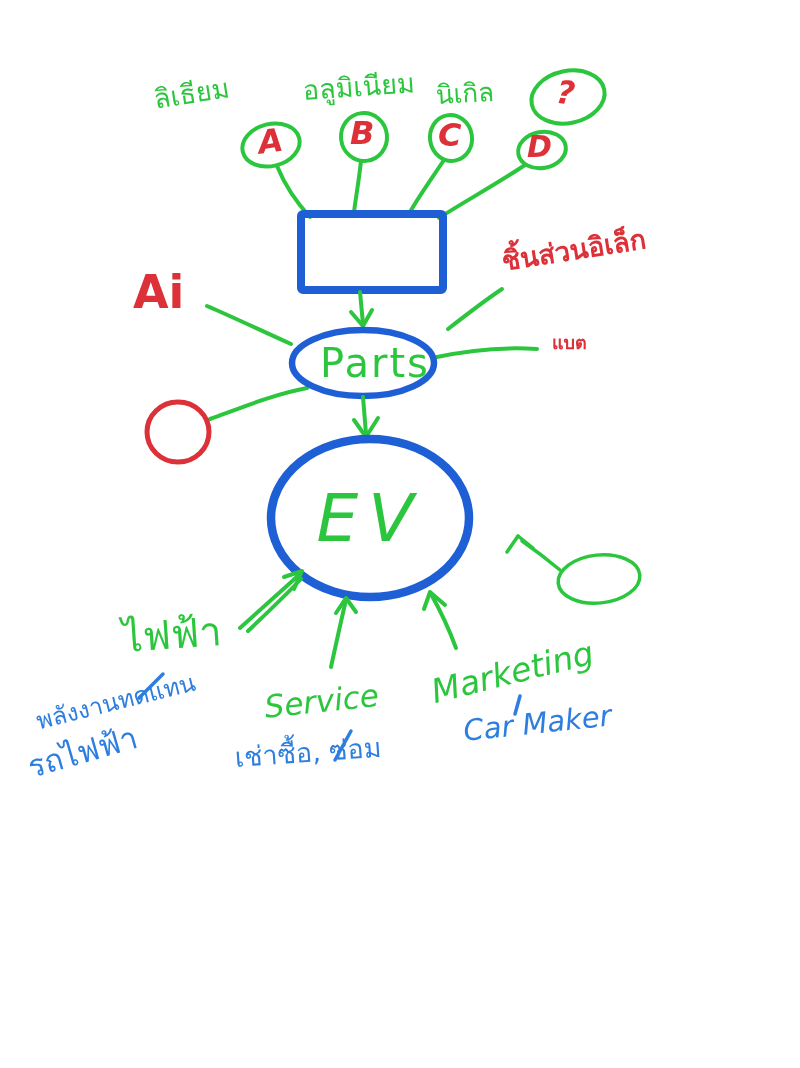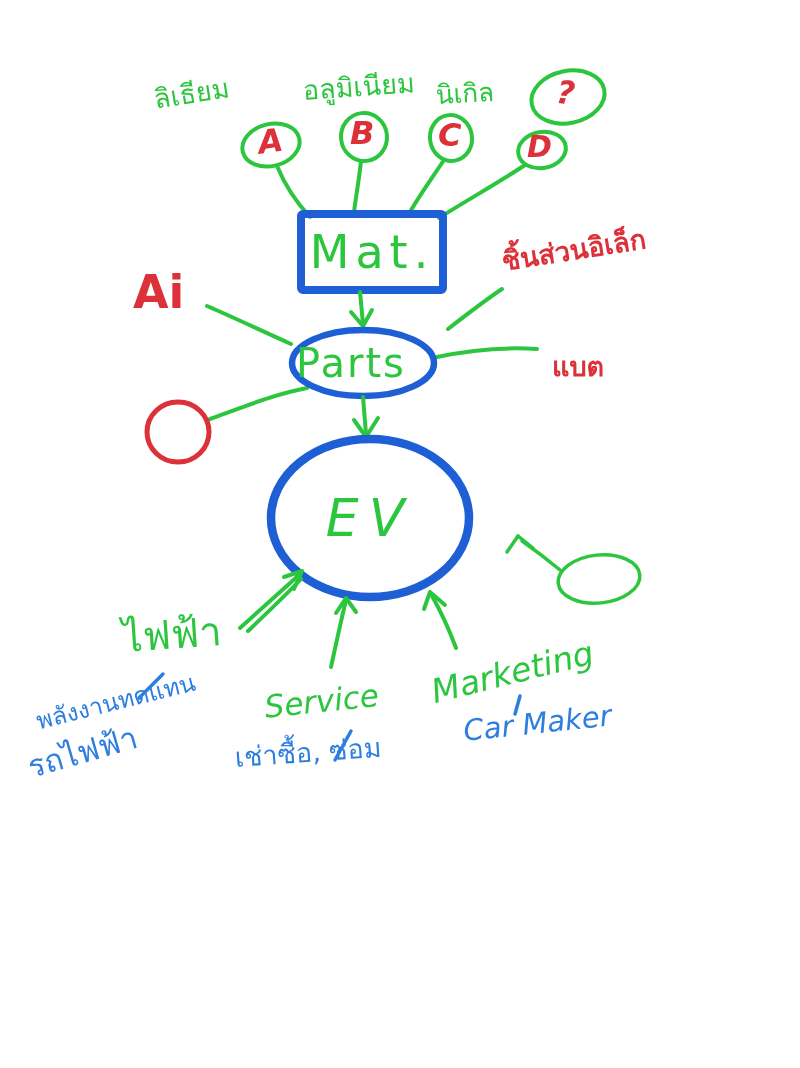--- a/index.html
+++ b/index.html
@@ -122,33 +122,30 @@
   <div class="lbl green" style="left:152px; top:86px; font-size:27px; transform:rotate(-9deg);">ลิเธียม</div>
   <div class="lbl green" style="left:302px; top:77px; font-size:27px; transform:rotate(-4deg);">อลูมิเนียม</div>
   <div class="lbl green" style="left:435px; top:82px; font-size:26px; transform:rotate(-3deg);">นิเกิล</div>
   <div class="lbl red handw" style="left:558px; top:76px; font-size:32px; font-weight:bold; transform:rotate(6deg);">?</div>
 
   <div class="lbl red handw" style="left:256px; top:127px; font-size:32px; font-weight:bold; transform:rotate(-8deg);">A</div>
   <div class="lbl red handw" style="left:350px; top:117px; font-size:32px; font-weight:bold;">B</div>
   <div class="lbl red handw" style="left:438px; top:119px; font-size:32px; font-weight:bold;">C</div>
   <div class="lbl red handw" style="left:527px; top:131px; font-size:30px; font-weight:bold;">D</div>
 
-  <div class="center-box green" style="left:301px; top:214px; width:142px; height:76px; font-size:46px; letter-spacing:6px;">
-    <span>Mat.</span>
-  </div>
-  <div class="center-box green" style="left:280px; top:330px; width:142px; height:66px; font-size:40px; letter-spacing:2px;">
+  <div class="center-box green" style="left:304px; top:330px; width:142px; height:66px; font-size:40px; letter-spacing:2px;">
     <span>Parts</span>
   </div>
-  <div class="center-box green handw" style="left:271px; top:439px; width:198px; height:158px; font-size:52px; letter-spacing:10px;">
+  <div class="center-box green handw" style="left:271px; top:439px; width:198px; height:158px; font-size:66px; letter-spacing:10px;">
     <span>EV</span>
   </div>
 
   <div class="lbl red" style="left:133px; top:268px; font-size:46px;font-weight:bold;">Ai</div>
   <div class="lbl red" style="left:500px; top:248px; font-size:27px; font-weight:bold; transform:rotate(-9deg);">ชิ้นส่วนอิเล็ก</div>
-  <div class="lbl red" style="left:552px; top:353px; font-size:27px; font-weight:bold;">แบต</div>
+  <div class="lbl red" style="left:552px; top:334px; font-size:18px; font-weight:bold;">แบต</div>
 
   <div class="lbl green" style="left:121px; top:617px; font-size:40px; transform:rotate(-4deg);">ไฟฟ้า</div>
   <div class="lbl blue" style="left:34px; top:710px; font-size:24px; transform:rotate(-14deg);">พลังงานทดแทน</div>
   <div class="lbl blue" style="left:24px; top:752px; font-size:31px; transform:rotate(-16deg);">รถไฟฟ้า</div>
   <div class="lbl green handw" style="left:263px; top:691px; font-size:31px; transform:rotate(-6deg);">Service</div>
   <div class="lbl blue" style="left:234px; top:744px; font-size:27px; transform:rotate(-4deg);">เช่าซื้อ, ซ่อม</div>
   <div class="lbl green handw" style="left:428px; top:676px; font-size:33px; transform:rotate(-14deg);">Marketing</div>
   <div class="lbl blue handw" style="left:462px; top:716px; font-size:29px; transform:rotate(-6deg);">Car Maker</div>
 
 </div>

